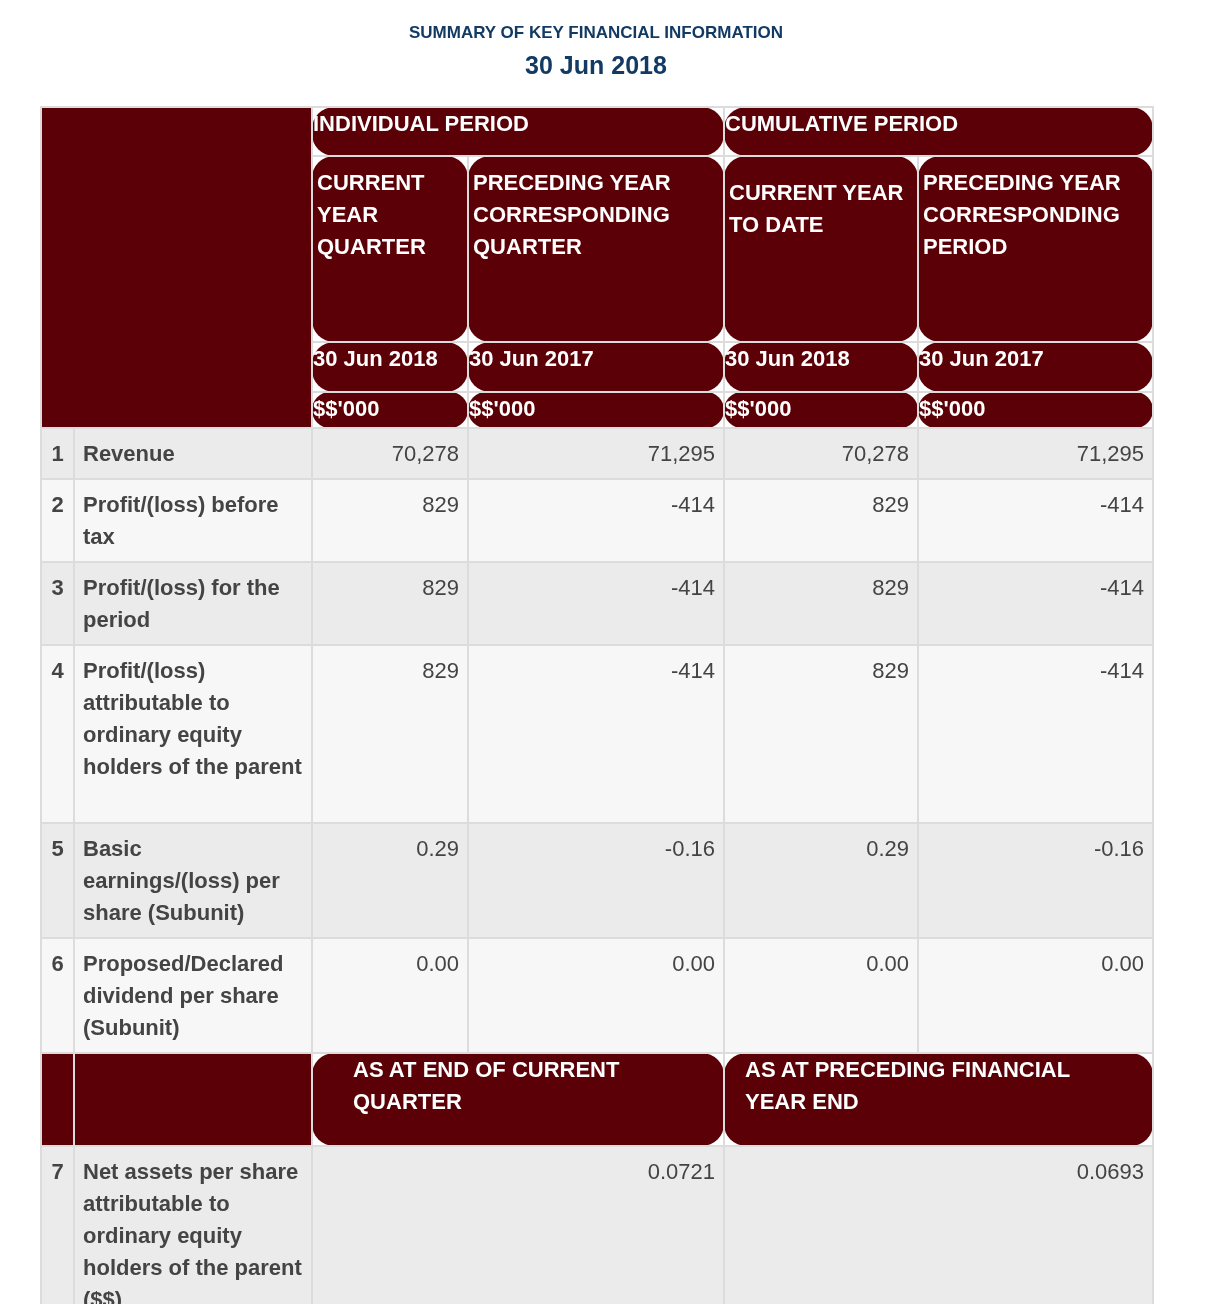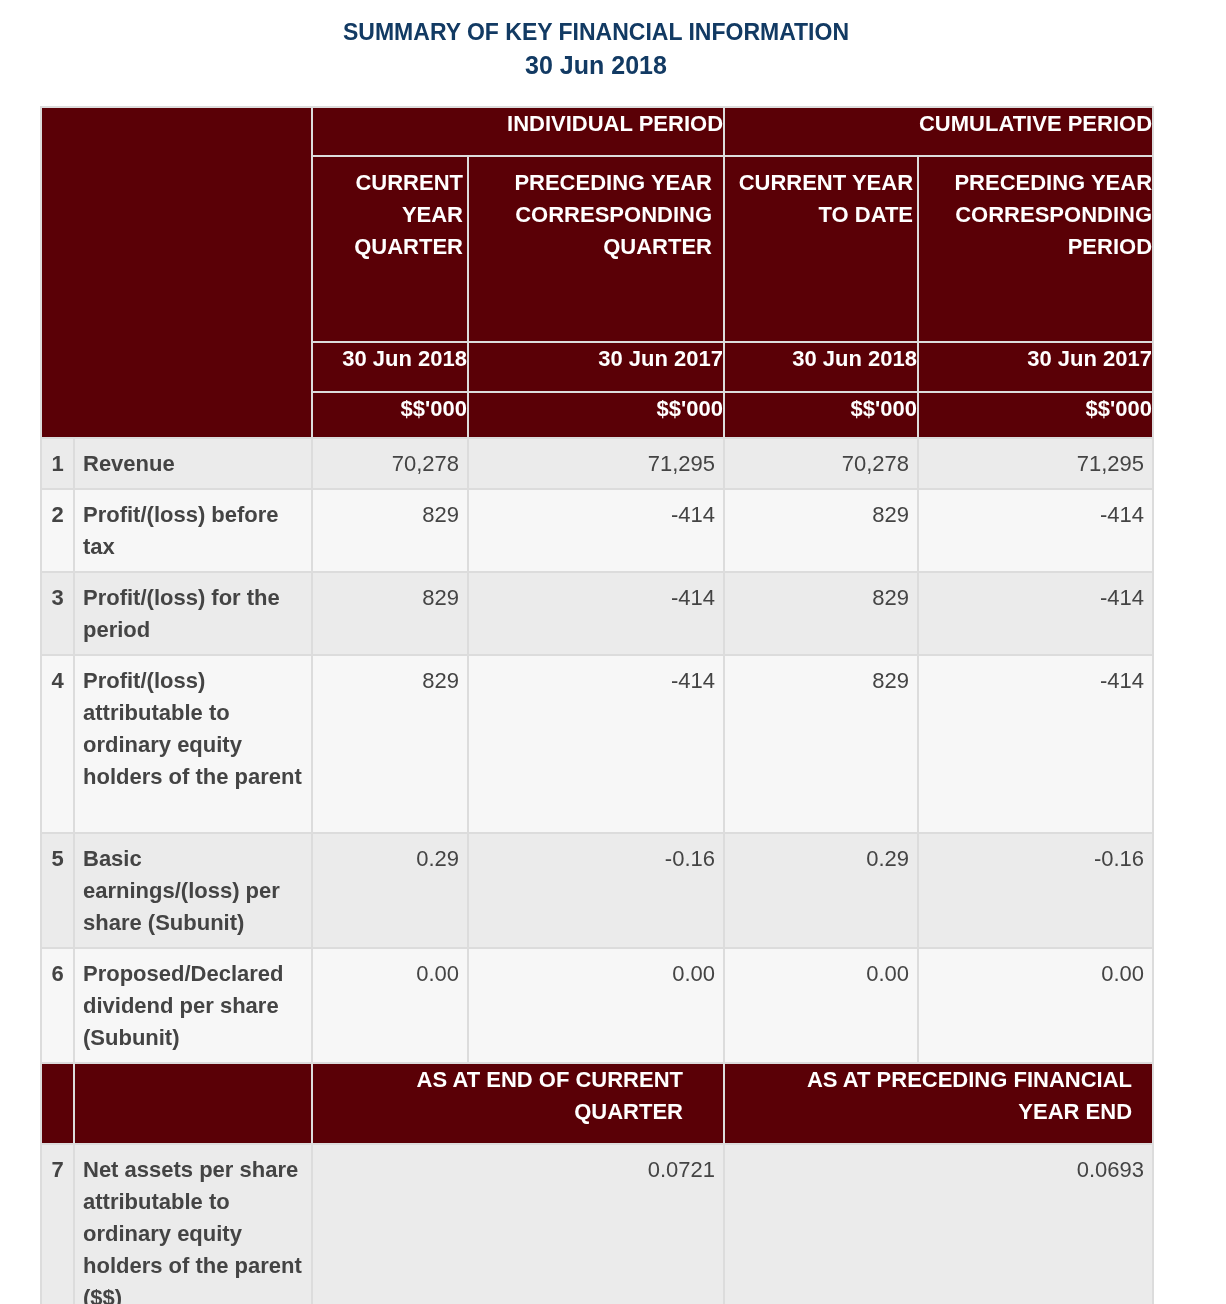--- a/index.html
+++ b/index.html
@@ -1,22 +1,22 @@
 <!DOCTYPE html>
 <html><head>
 <meta charset="utf-8">
 <style>
   html, body { margin: 0; padding: 0; background: #ffffff; }
   body { width: 1226px; height: 1304px; position: relative; font-family: "Liberation Sans", sans-serif; }
   .title-block { position: absolute; top: 16px; left: 0; width: 1192px; text-align: center; color: #123a63; font-weight: bold; }
-  .title-block .t1 { font-size: 23px; line-height: 33px; }
+  .title-block .t1 { font-size: 17px; line-height: 33px; }
   .title-block .t2 { font-size: 25px; line-height: 33px; }
   table.fin { position: absolute; top: 106px; left: 40px; border-collapse: collapse; width: 1112px; table-layout: fixed; }
   table.fin td, table.fin th { border: 2px solid #dcdcdc; padding: 0; vertical-align: top; }
-  th.h { background: #5a0006; color: #ffffff; font-weight: bold; font-size: 22px; text-align: right; vertical-align: middle; line-height: 32px; }
+  th.h { background: #5a0006; color: #ffffff; font-weight: bold; font-size: 22px; text-align: left; vertical-align: middle; line-height: 32px; border-radius: 22px; }
   th.blank { background: #5a0006; }
   td { color: #444444; font-size: 22px; line-height: 32px; }
   td.num { font-weight: bold; text-align: center; padding-top: 9px !important; }
   td.lbl { font-weight: bold; padding: 9px 8px 8px 8px !important; }
   td.val { text-align: right; padding: 9px 8px 0 8px !important; margin-top: 24px; }
   tr.odd td { background: #ebebeb; }
   tr.even td { background: #f7f7f7; }
 </style>
 </head>
 <body>
@@ -37,30 +37,30 @@
   </colgroup>
   <thead>
     <tr style="height:49px">
       <th class="blank" colspan="2" rowspan="4"></th>
       <th class="h" colspan="2">INDIVIDUAL PERIOD</th>
       <th class="h" colspan="2">CUMULATIVE PERIOD</th>
     </tr>
     <tr style="height:186px">
       <th class="h" style="vertical-align:top;padding:10px 4px 0 4px">CURRENT YEAR QUARTER</th>
       <th class="h" style="vertical-align:top;padding:10px 11px 0 4px">PRECEDING YEAR CORRESPONDING QUARTER</th>
-      <th class="h" style="vertical-align:top;padding:10px 4px 0 4px">CURRENT YEAR TO DATE</th>
+      <th class="h" style="vertical-align:top;padding:20px 4px 0 4px">CURRENT YEAR TO DATE</th>
       <th class="h" style="vertical-align:top;padding:10px 0 0 4px">PRECEDING YEAR CORRESPONDING PERIOD</th>
     </tr>
     <tr style="height:50px">
       <th class="h">30 Jun 2018</th>
       <th class="h">30 Jun 2017</th>
       <th class="h">30 Jun 2018</th>
       <th class="h">30 Jun 2017</th>
     </tr>
-    <tr style="height:46px">
+    <tr style="height:36px">
       <th class="h">$$'000</th>
       <th class="h">$$'000</th>
       <th class="h">$$'000</th>
       <th class="h">$$'000</th>
     </tr>
   </thead>
   <tbody>
     <tr class="odd" style="height:51px">
       <td class="num">1</td>
       <td class="lbl">Revenue</td>
@@ -102,21 +102,21 @@
       <td class="val">-0.16</td>
     </tr>
     <tr class="even" style="height:114px">
       <td class="num">6</td>
       <td class="lbl">Proposed/Declared dividend per share (Subunit)</td>
       <td class="val">0.00</td>
       <td class="val">0.00</td>
       <td class="val">0.00</td>
       <td class="val">0.00</td>
     </tr>
-    <tr style="height:81px">
+    <tr style="height:93px">
       <th class="blank"></th>
       <th class="blank"></th>
       <th class="h" colspan="2" style="padding:0 40px">AS AT END OF CURRENT QUARTER</th>
       <th class="h" colspan="2" style="padding:0 20px">AS AT PRECEDING FINANCIAL YEAR END</th>
     </tr>
     <tr class="odd" style="height:179px">
       <td class="num">7</td>
       <td class="lbl">Net assets per share attributable to ordinary equity holders of the parent ($$)</td>
       <td class="val" colspan="2">0.0721</td>
       <td class="val" colspan="2">0.0693</td>

